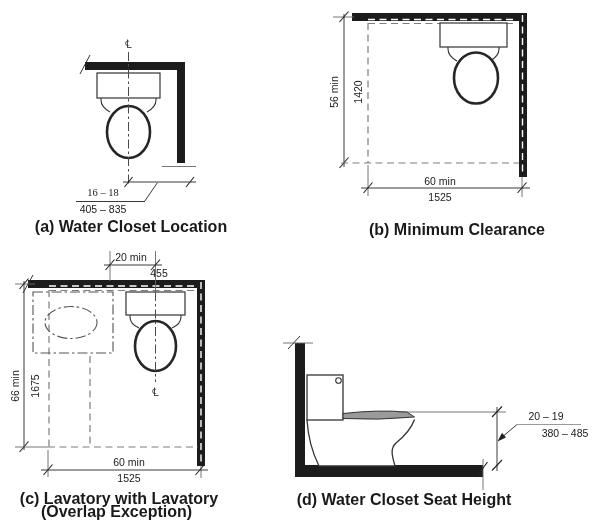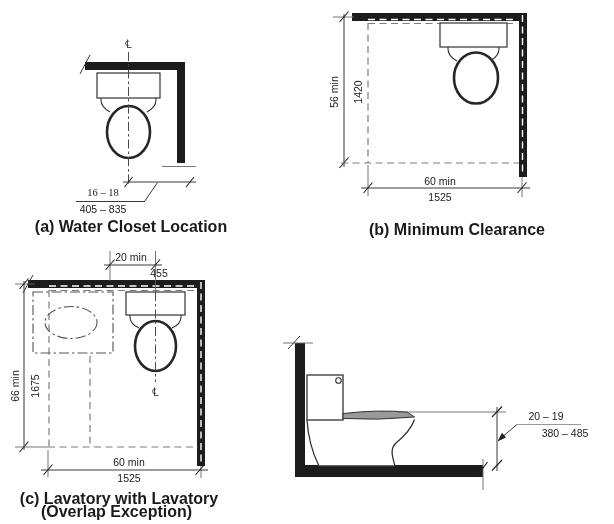--- a/index.html
+++ b/index.html
@@ -128,14 +128,15 @@
   <span class="lbl rot" style="left:14.5px;top:386px;">66 min</span>
   <span class="lbl rot" style="left:34.5px;top:386px;">1675</span>
   <span class="cl" style="left:155.5px;top:392px;">℄</span>
   <span class="lbl" style="left:129px;top:462px;">60 min</span>
   <span class="lbl" style="left:129px;top:477.5px;">1525</span>
   <span class="cap" style="left:119px;top:499px;">(c) Lavatory with Lavatory</span>
   <span class="cap" style="left:116.5px;top:512px;">(Overlap Exception)</span>
 
   <span class="lbl" style="left:546px;top:416px;">20 – 19</span>
   <span class="lbl" style="left:546px;top:432.5px;margin-left:19px;">380 – 485</span>
+  <span class="cap" style="left:404px;top:500px;">(d) Water Closet Seat Height</span>
 
 </div>
 
 </body></html>

